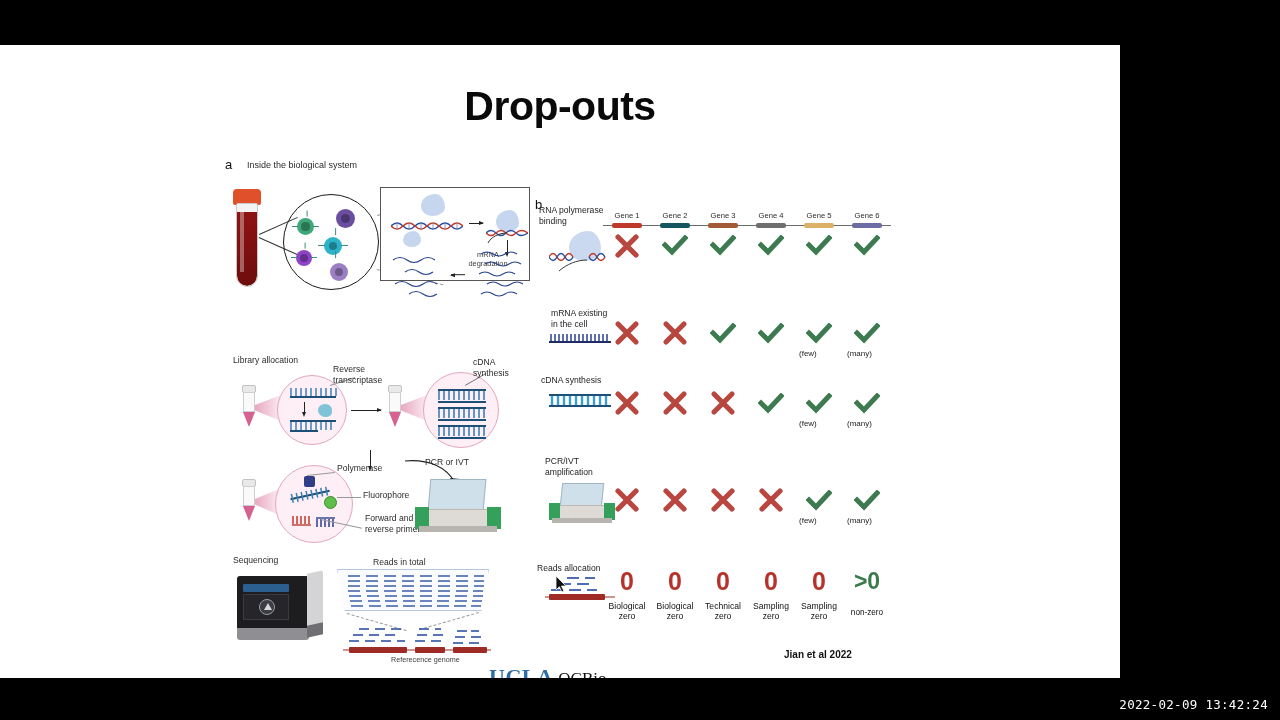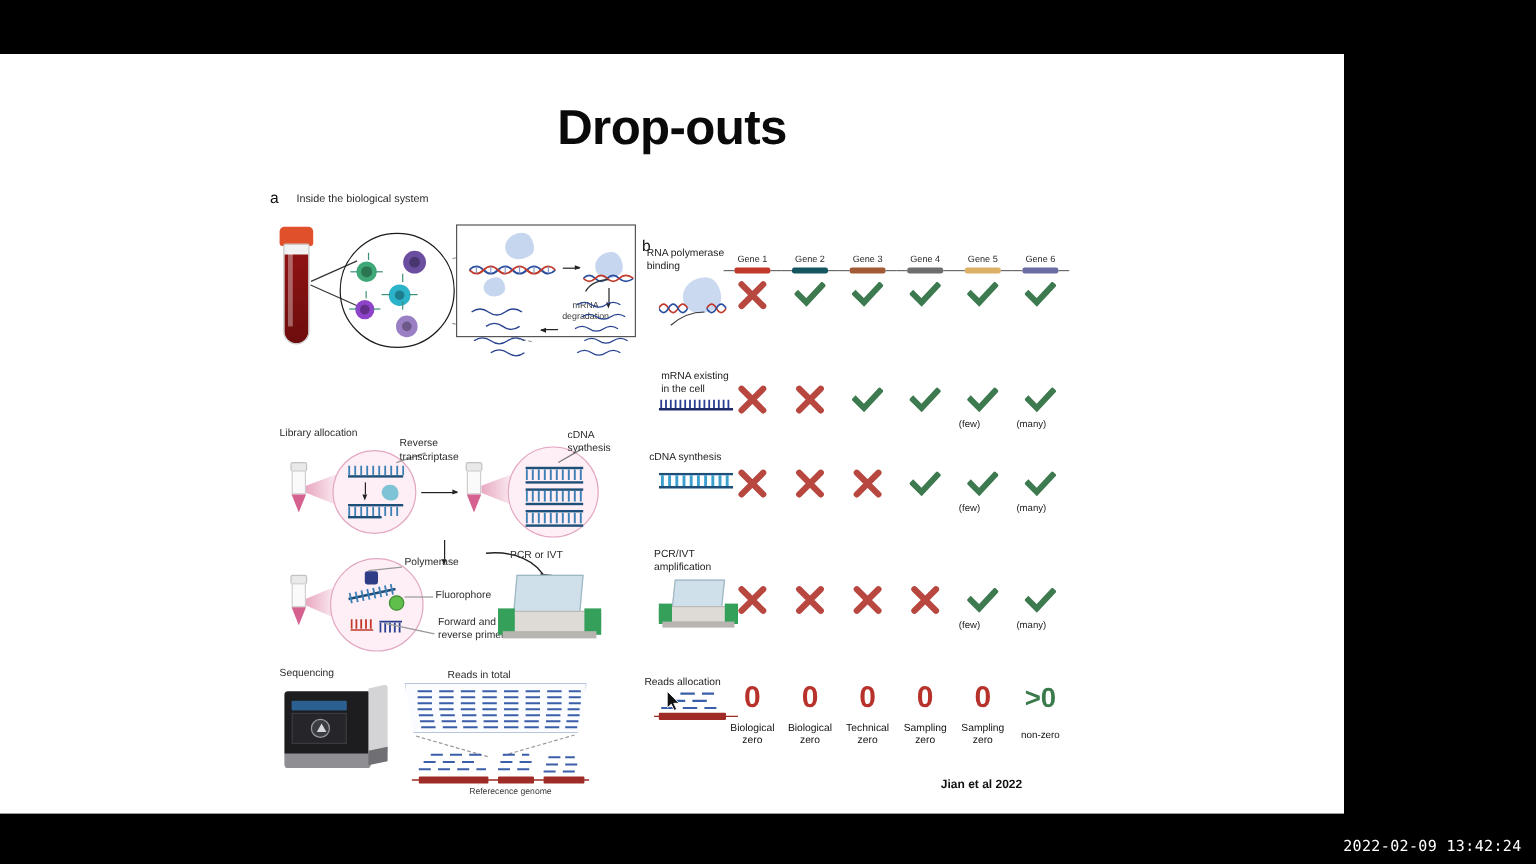--- a/index.html
+++ b/index.html
@@ -797,20 +797,27 @@
       <div class="zlabel" style="left:64px;top:448px;">Biological<br>zero</div>
       <div class="zlabel" style="left:112px;top:448px;">Biological<br>zero</div>
       <div class="zlabel" style="left:160px;top:448px;">Technical<br>zero</div>
       <div class="zlabel" style="left:208px;top:448px;">Sampling<br>zero</div>
       <div class="zlabel" style="left:256px;top:448px;">Sampling<br>zero</div>
       <div class="zlabel" style="left:304px;top:455px;font-size:8.2px;">non-zero</div>
     </div>
 
     <div class="citation">Jian et al 2022</div>
 
+    <div id="logo">
+      <div class="row1">
+        <span class="ucla">UCLA</span>
+        <span class="qcbio">QCBio</span>
+      </div>
+
+    </div>
 
     <div id="cursor">
       <svg width="12" height="17" viewBox="0 0 12 17">
         <polygon points="0,0 0,14 3.4,10.8 5.8,16 7.9,15 5.5,10.1 10,10.1" fill="#111" stroke="#fff" stroke-width="0.8"></polygon>
       </svg>
     </div>
 
   </div>
 
 

